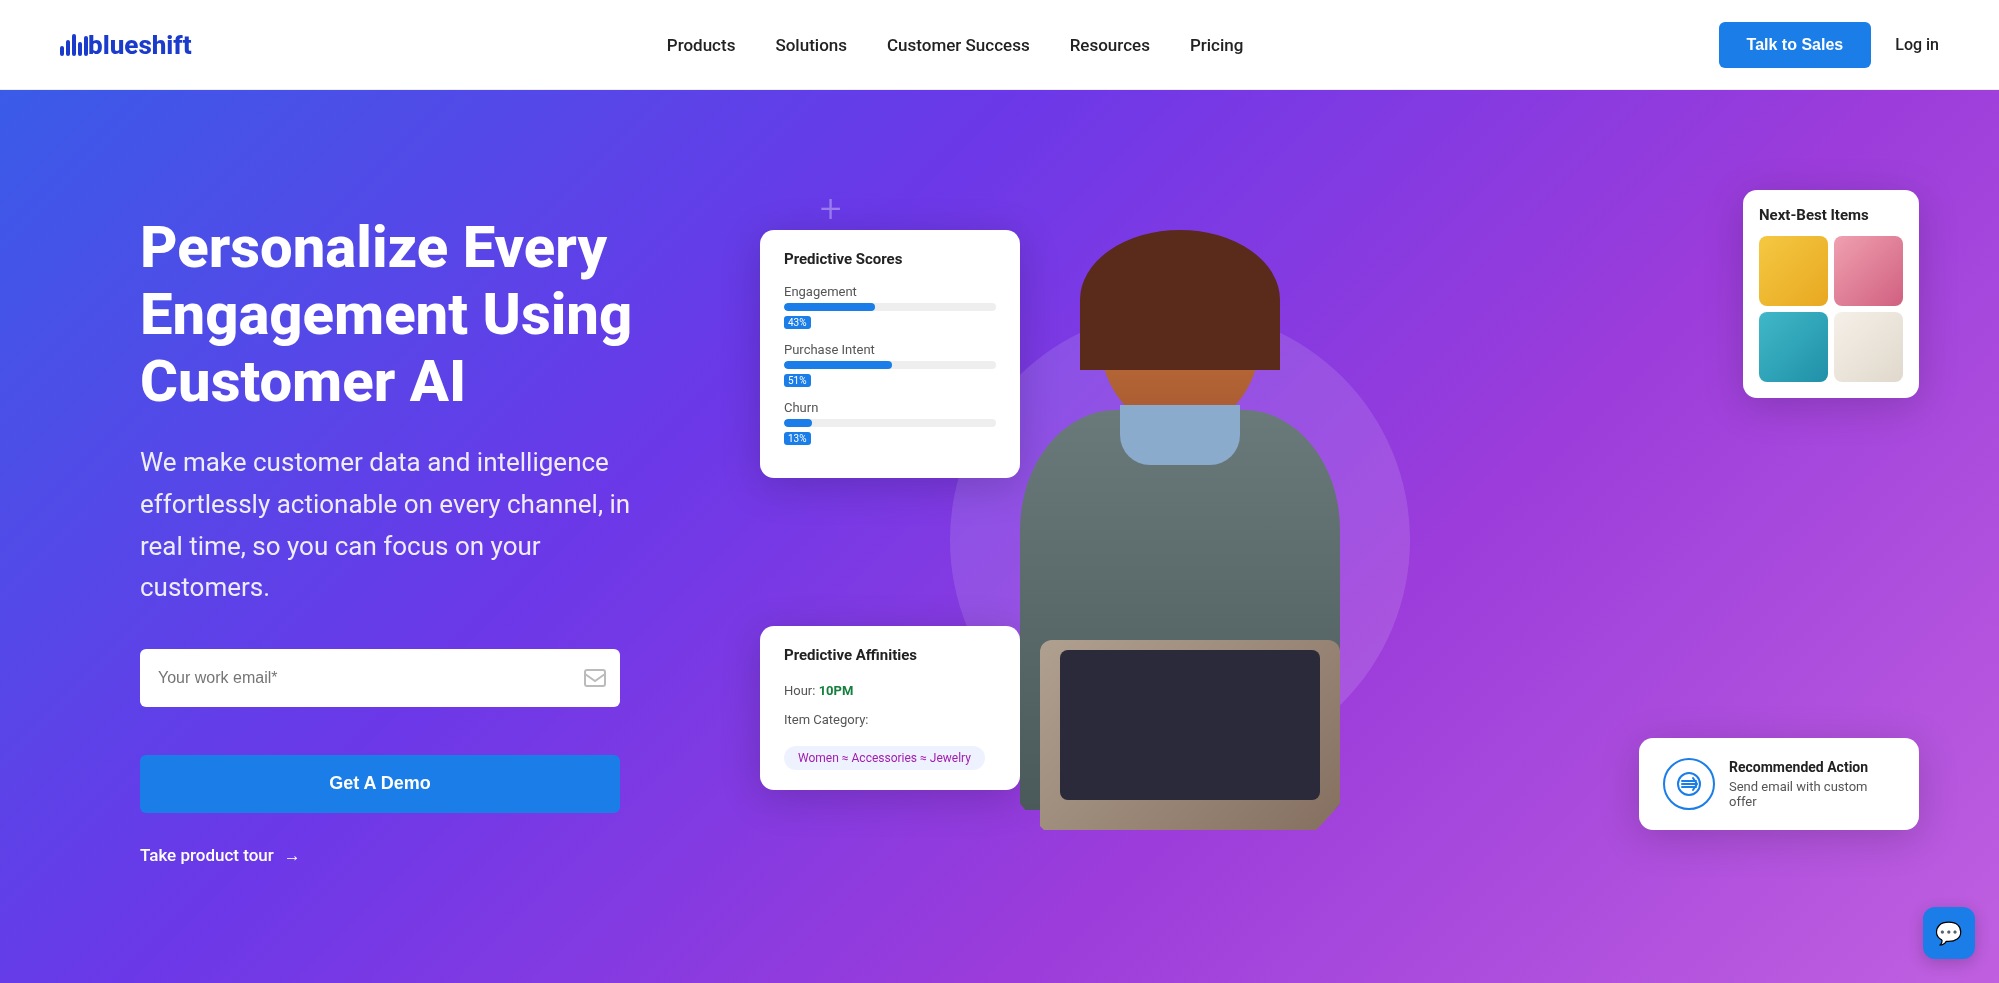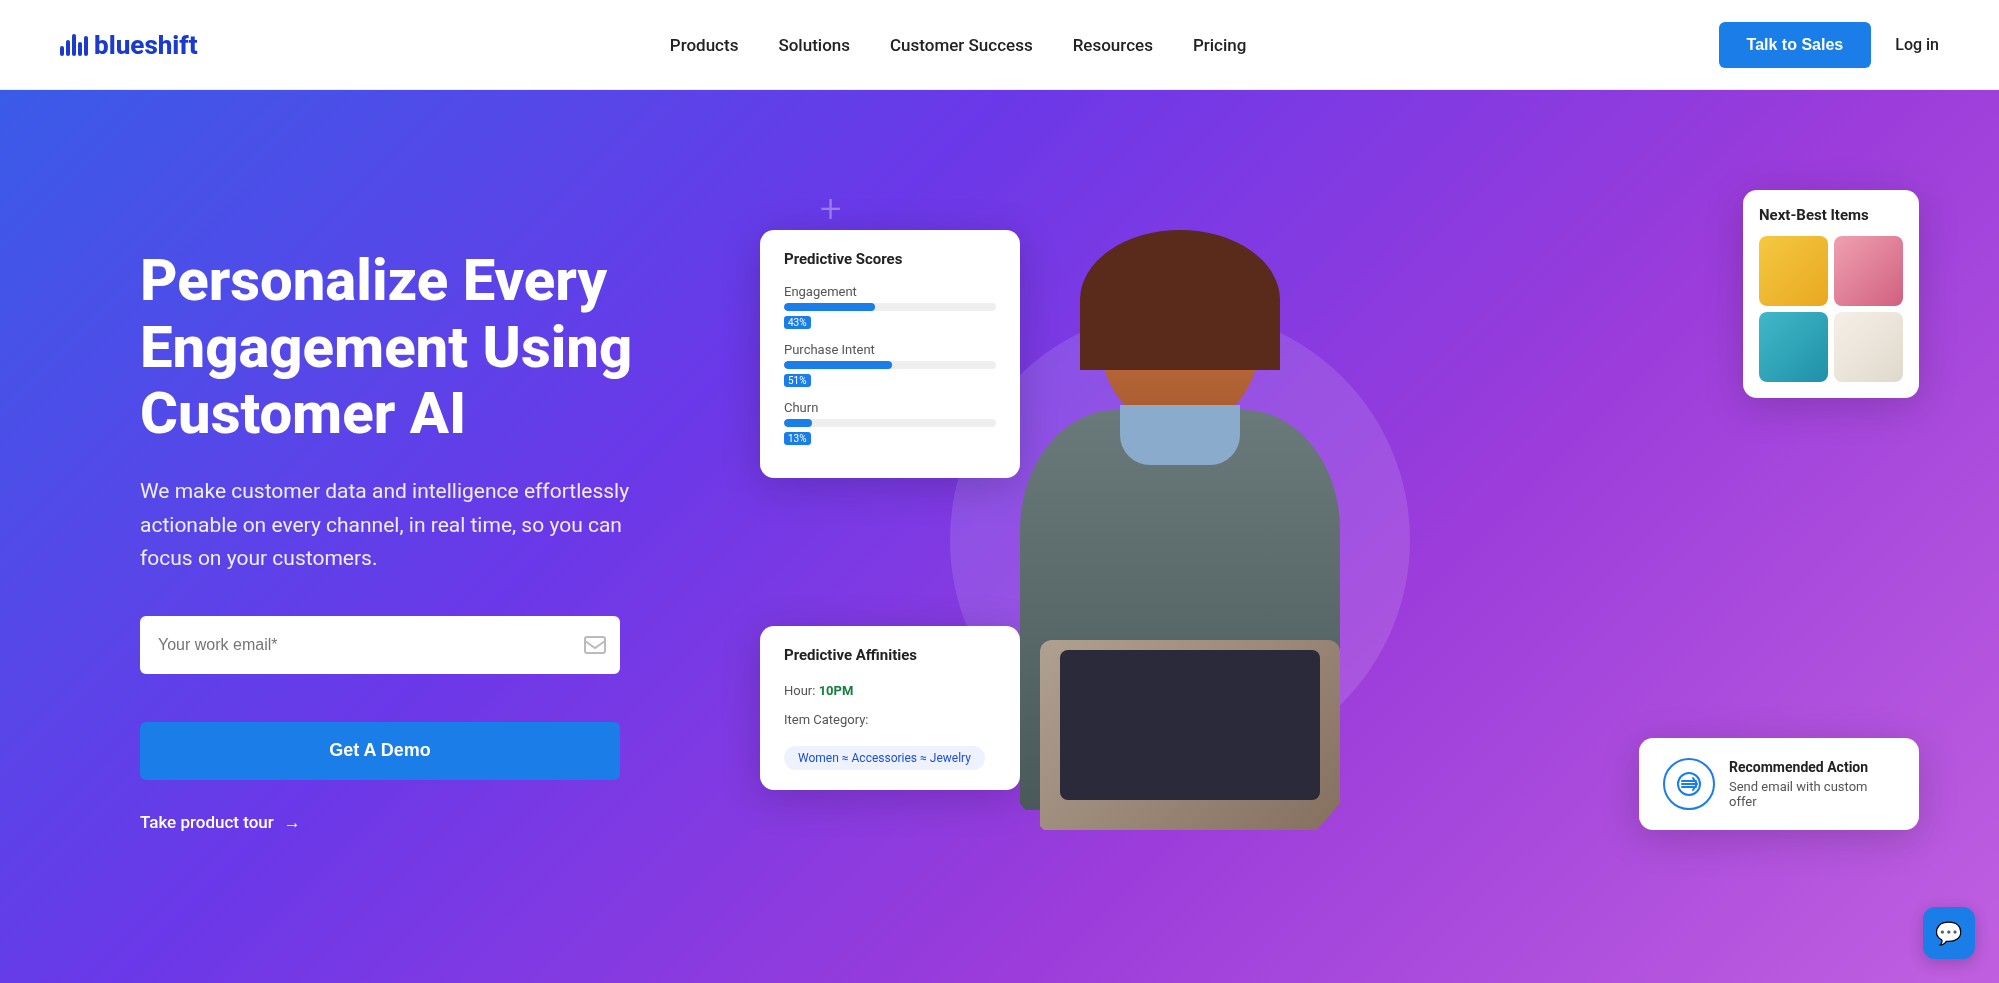--- a/index.html
+++ b/index.html
@@ -5,21 +5,21 @@
     * { margin: 0; padding: 0; box-sizing: border-box; }
     body { font-family: -apple-system, BlinkMacSystemFont, 'Segoe UI', Roboto, sans-serif; overflow-x: hidden; }
 
     
     .navbar {
       display: flex; align-items: center; justify-content: space-between;
       padding: 0 60px; height: 90px; background: #fff;
       border-bottom: 1px solid #eee; position: relative; z-index: 10;
     }
     .nav-logo {
-      display: flex; align-items: center; gap: 6px;
+      display: flex; align-items: center; gap: 0;
       font-size: 26px; font-weight: 800; color: #1a3bcc; text-decoration: none;
     }
     .nav-logo-bars {
       display: flex; align-items: flex-end; gap: 2px; height: 22px;
     }
     .nav-logo-bars span {
       display: block; width: 4px; background: #1a3bcc; border-radius: 2px;
     }
     .nav-links { display: flex; align-items: flex-start; gap: 40px; }
     .nav-link {
@@ -42,21 +42,21 @@
       position: relative; overflow: hidden;
     }
     .hero-left {
       flex: 0 0 640px; z-index: 2;
     }
     .hero-title {
       font-size: 58px; font-weight: 800; color: #fff;
       line-height: 1.15; margin-bottom: 28px;
     }
     .hero-subtitle {
-      font-size: 21px; color: rgba(255,255,255,0.9);
+      font-size: 26px; color: rgba(255,255,255,0.9);
       line-height: 1.6; margin-bottom: 40px; max-width: 500px;
     }
     .hero-email-wrap {
       display: flex; align-items: center; background: #fff;
       border-radius: 6px; overflow: hidden; margin-bottom: 18px;
       width: 480px; height: 58px;
     }
     .hero-email-input {
       flex: 1; border: none; outline: none; padding: 0 18px;
       font-size: 16px; color: #666;
@@ -107,21 +107,21 @@
     }
 
     
     .card-affinities {
       left: 20px; bottom: 140px; width: 260px;
     }
     .affinity-row { margin-bottom: 10px; }
     .affinity-label { font-size: 13px; color: #555; }
     .affinity-label strong { color: #15803d; font-weight: 700; }
     .affinity-tag {
-      display: inline-block; background: #eef2ff; color: #1d4ed8;
+      display: inline-block; background: #eef2ff; color: #a21caf;
       border-radius: 20px; padding: 5px 14px; font-size: 12px; margin-top: 8px; text-align: right;
     }
 
     
     .card-next {
       right: 20px; top: 40px; width: 176px; padding: 16px;
     }
     .card-next .card-title { margin-bottom: 12px; }
     .next-grid {
       display: grid; grid-template-columns: 1fr 1fr; gap: 6px;

